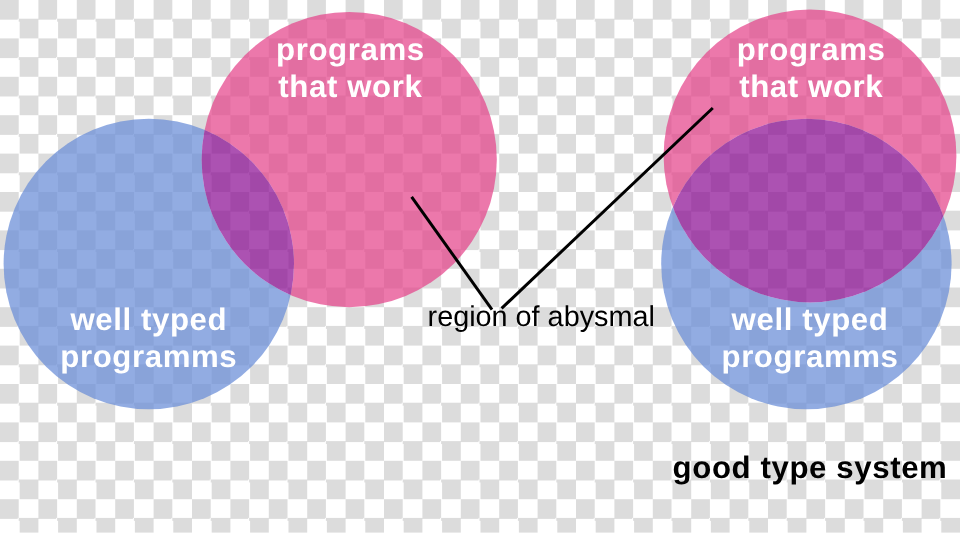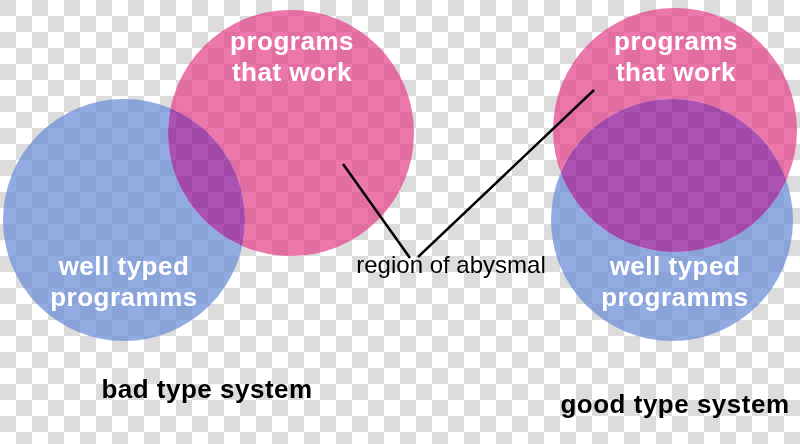--- a/index.html
+++ b/index.html
@@ -46,21 +46,21 @@
     white-space: nowrap;
     letter-spacing: 0.5px;
   }
   
   #bad-pink-label   { left: 292px; top: 26px;  }
   #bad-blue-label   { left: 124px; top: 251px; }
   #good-pink-label  { left: 676px; top: 26px;  }
   #good-blue-label  { left: 675px; top: 251px; }
   #pain-annotation  { left: 406px; top: 248px; margin-left: 45px; }
   #bad-caption      { left: 207px; top: 374px; }
-  #good-caption     { left: 675px; top: 374px; margin-top: 15px; }
+  #good-caption     { left: 675px; top: 374px; }
 </style>
 </head>
 <body>
 
 <div id="stage">
 
   <svg class="svg-layer" width="800" height="444" viewBox="0 0 800 444">
     <defs>
 
       <mask id="m-bad-pink-only">
@@ -115,16 +115,15 @@
   </div>
   <div class="circle-label" id="good-blue-label">
     <span>well typed</span>
     <span>programms</span>
   </div>
 
   <div class="annotation" id="pain-annotation">
     <span>region of abysmal</span>
   </div>
 
-  <div class="caption" id="bad-caption">bad type system</div>
   <div class="caption" id="good-caption">good type system</div>
 
 </div>
 
 </body></html>

